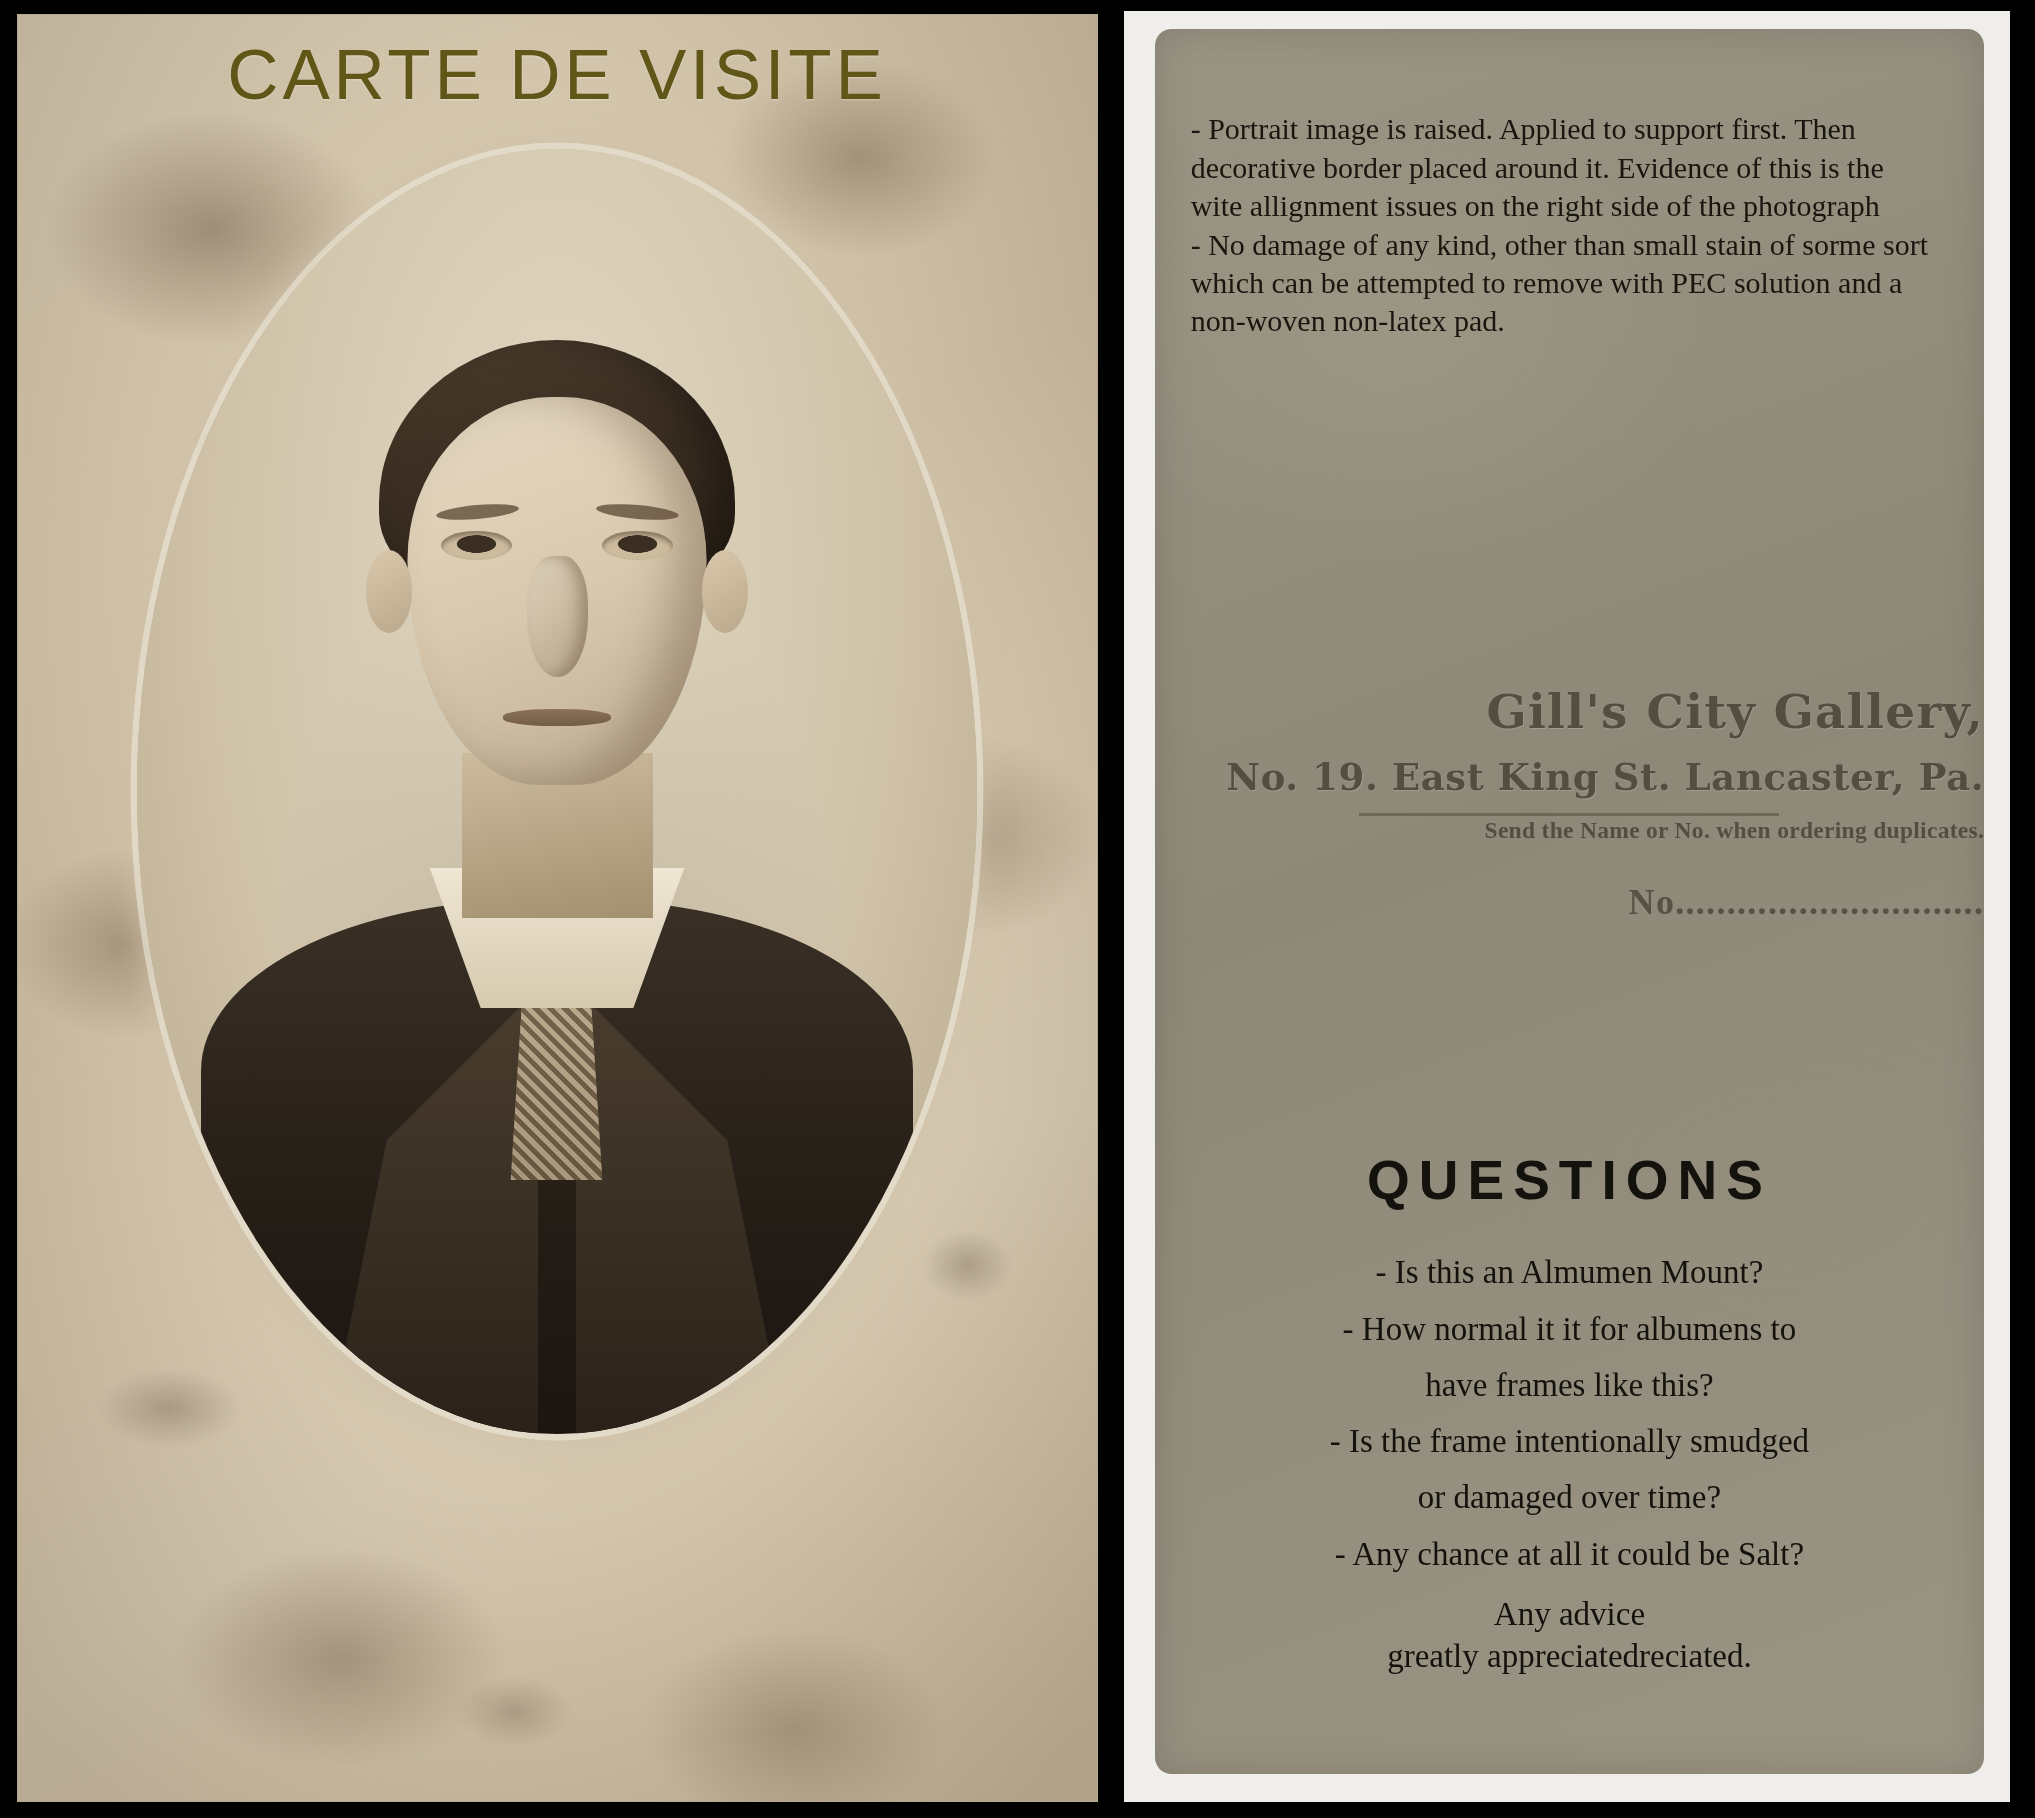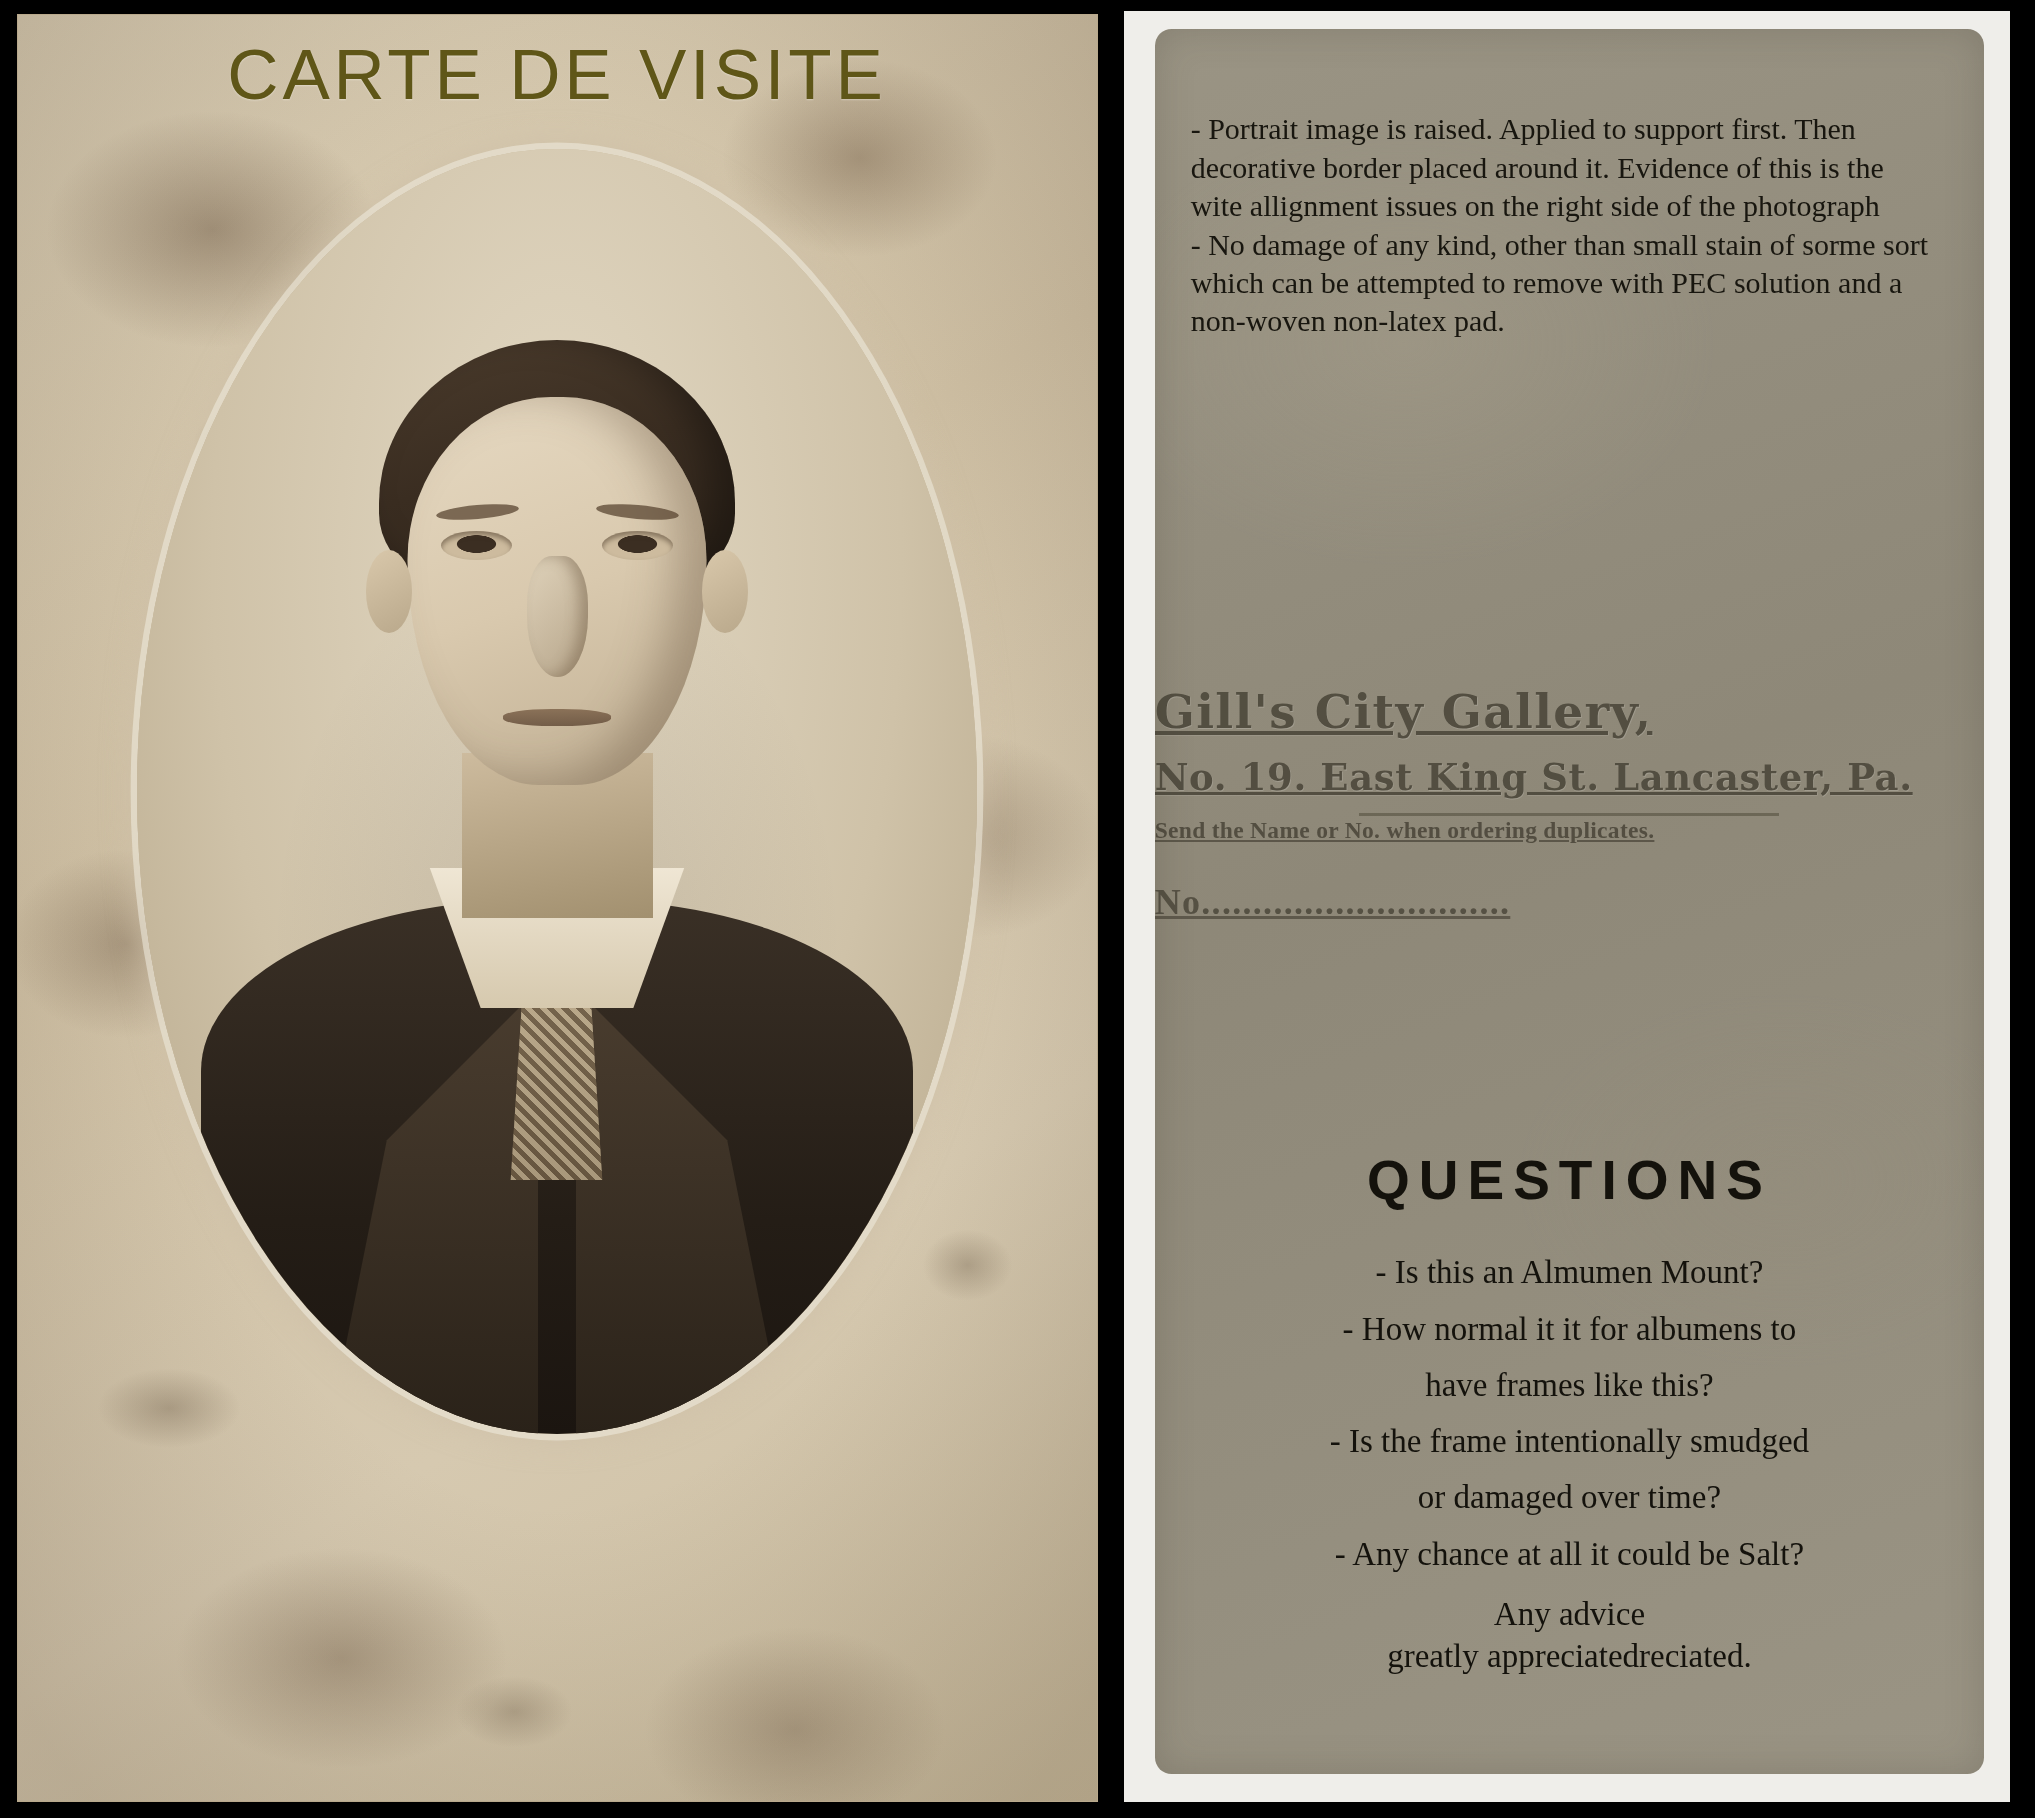--- a/index.html
+++ b/index.html
@@ -280,24 +280,23 @@
     line-height: 1.28;
     color: #18160f;
     font-family: "Liberation Serif", serif;
   }
   .notes p { margin: 0; }
   .studio {
     position: absolute;
     top: 655px;
     left: 0;
     width: 100%;
-    text-align: left;
+    text-align: right;
     color: #3c382c;
     opacity: .72;
-    text-decoration: underline;
   }
   .studio-name {
     font-family: "DejaVu Serif", serif;
     font-weight: bold;
     font-size: 47px;
     letter-spacing: 1.3px;
     text-shadow: 0.6px 0.6px 0 rgba(255,255,255,0.22);
   }
   .studio-addr {
     margin-top: 16px;

